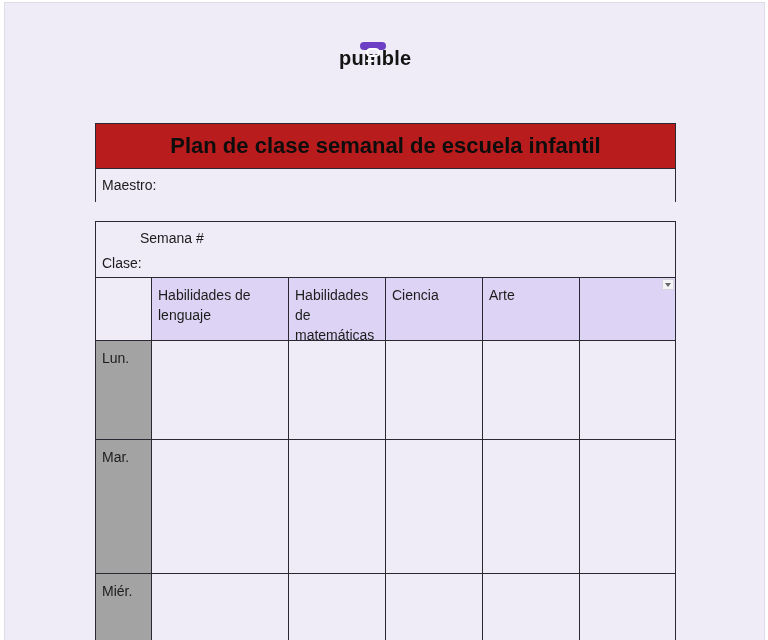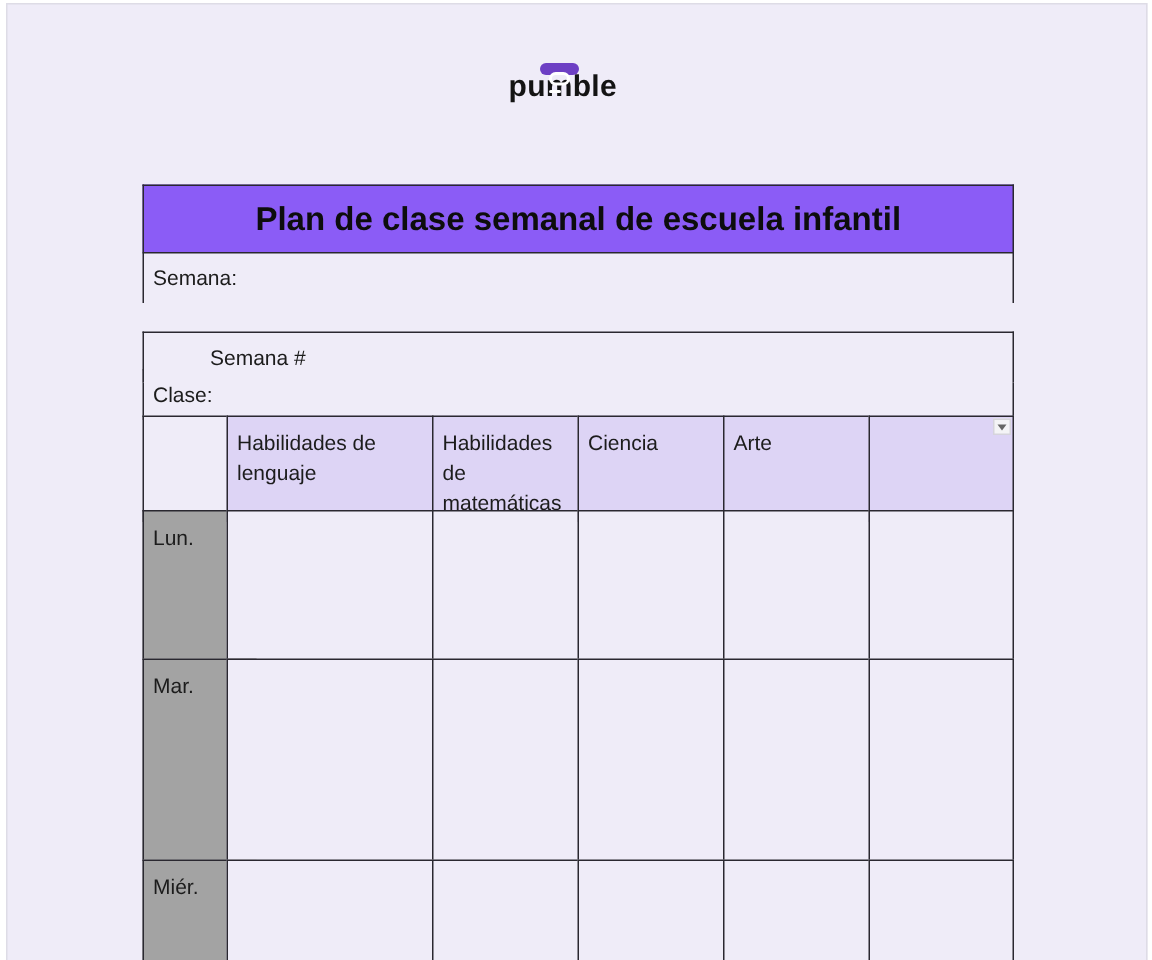--- a/index.html
+++ b/index.html
@@ -76,21 +76,21 @@
       box-sizing: border-box;
       border-left: 1.5px solid #2a2830;
       border-top: 1.5px solid #2a2830;
       font-size: 14px;
       color: #1c1c1c;
       padding: 7px 6px;
       line-height: 20px;
     }
     .title {
       left: 0; top: 0; width: 581px; height: 45px;
-      background: #8b5cf6;
+      background: #b91c1c;
       border-right: 1.5px solid #2a2830;
       font-size: 22px;
       font-weight: 700;
       color: #0d0d0d;
       text-align: center;
       padding: 0;
       line-height: 44px;
     }
     .info {
       left: 0; width: 581px; height: 34px;
@@ -152,21 +152,21 @@
     </div>
     <span class="logo-text">pumble</span>
   </div>
 
 </div>
 
 <div class="sheet">
 
   <div class="cell title">Plan de clase semanal de escuela infantil</div>
 
-  <div class="cell info" style="top:45px;">Semana:</div>
+  <div class="cell info" style="top:45px;">Maestro:</div>
   <div class="cell info" style="top:79px;margin-top:44px;">Clase:</div>
   <div class="cell info" style="top:98px;padding-left:44px;">Semana #</div>
 
   <div class="cell hdr corner" style="left:0;width:56px;"></div>
   <div class="cell hdr" style="left:56px;width:137px;">Habilidades de lenguaje</div>
   <div class="cell hdr" style="left:193px;width:97px;">Habilidades de matemáticas</div>
   <div class="cell hdr" style="left:290px;width:97px;">Ciencia</div>
   <div class="cell hdr" style="left:387px;width:97px;">Arte</div>
   <div class="cell hdr last" style="left:484px;width:97px;">
     <div class="dd-btn">

